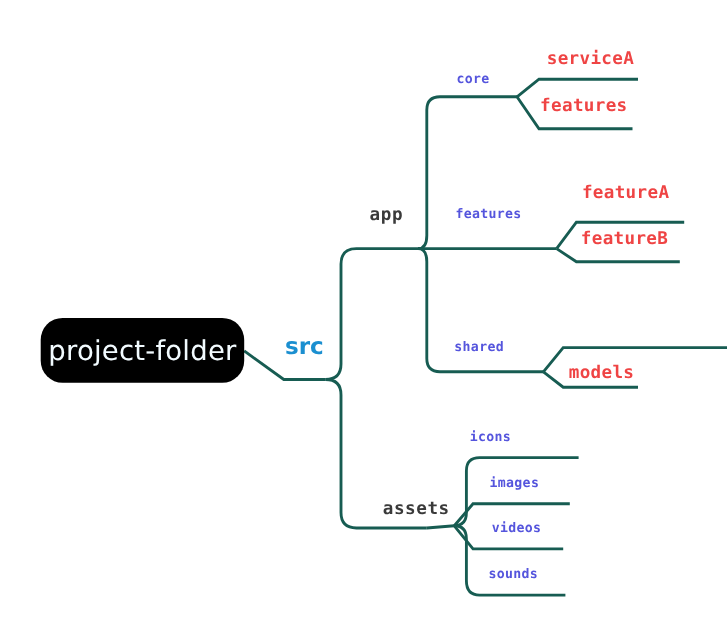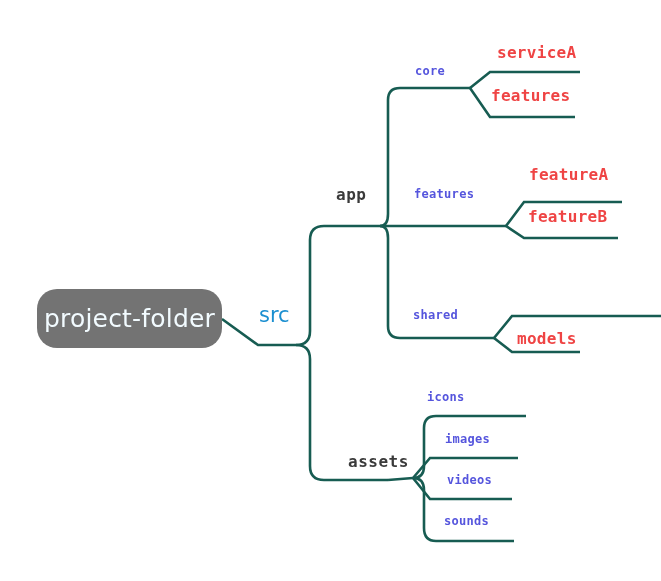--- a/index.html
+++ b/index.html
@@ -30,37 +30,37 @@
     line-height: 1;
   }
   
   #root-node {
     position: absolute;
     left: 37px;
     top: 289px;
     width: 185px;
     height: 59px;
     border-radius: 20px;
-    background: #737373;
+    background: #000000;
     display: flex;
     align-items: center;
     justify-content: center;
   }
   #root-node .root-text {
     color: #f2fbff;
     font-size: 25px;
     font-family: "DejaVu Sans", sans-serif;
     font-weight: 400;
     letter-spacing: 0.2px;
   }
   
   .lvl1-label {
     color: #1b8fd0;
     font-size: 21px;
-    font-weight: 400;
+    font-weight: 700;
     font-family: "DejaVu Sans", sans-serif;
   }
   
   .lvl2-label {
     color: #3a3a3a;
     font-size: 16px;
     font-weight: 700;
     font-family: "DejaVu Sans Mono", monospace;
     letter-spacing: 0.5px;
   }

